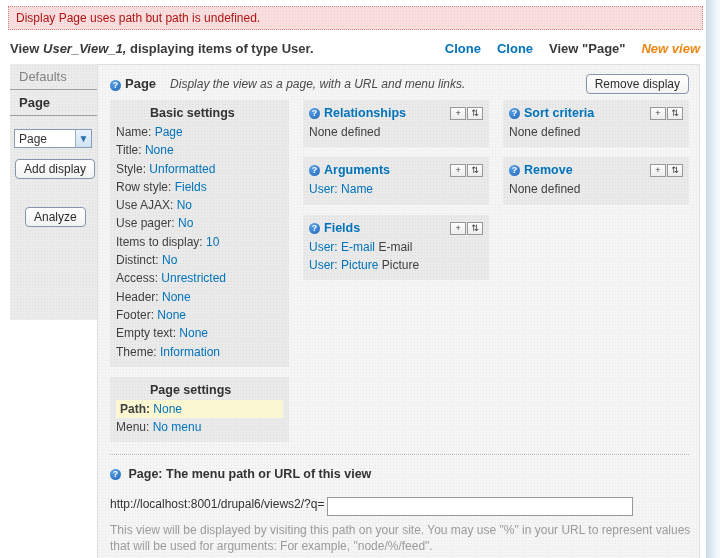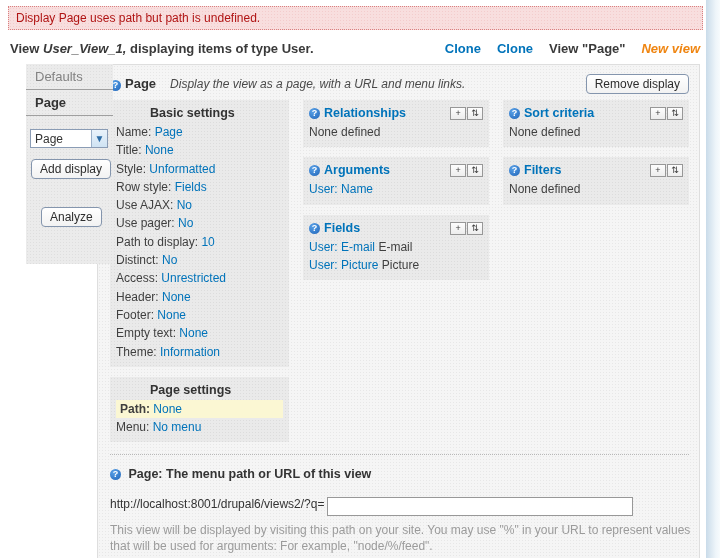--- a/index.html
+++ b/index.html
@@ -17,21 +17,21 @@
   
   .view-header { display:flex; align-items:baseline; margin:11px 6px 0 10px; font-weight:bold; font-size:13px; color:#3a3a3a; }
   .view-title i { }
   .header-links { margin-left:auto; display:flex; gap:16px; white-space:nowrap; }
   .hlink { color:#0073ba; text-decoration:none; font-weight:bold; cursor:pointer; }
   .hlink.plain { color:#3a3a3a; }
   .hlink.orange { color:#ef8511; font-style:italic; }
 
   
   .workspace { position:relative; margin:8px 6px 0 10px; }
-  .sidebar { position:absolute; left:16px; top:0; width:87px; height:200px;
+  .sidebar { position:absolute; left:0; top:0; width:87px; height:256px;
     background-color:#ebebeb; background-image:radial-gradient(#dedede 20%, rgba(0,0,0,0) 21%); background-size:3px 3px; }
   .side-tab { height:26px; line-height:26px; padding-left:9px; border-bottom:1px solid #9f9f9f;
     color:#828282; font-size:13px; cursor:pointer; }
   .side-tab.active { font-weight:bold; color:#333; }
   .fake-select { margin:13px 5px 0 4px; height:19px; background:#fff; border:1px solid #8a9cb5;
     display:flex; align-items:center; cursor:pointer; }
   .fake-select .sel-text { flex:1; padding-left:4px; color:#333; }
   .fake-select .sel-arrow { width:16px; height:17px; background:linear-gradient(#eaf3fb,#cfe3f3);
     border-left:1px solid #9ab0c9; color:#2e6da6; font-size:10px; line-height:17px; text-align:center; }
   .btn { display:inline-block; background:linear-gradient(#ffffff,#f2f2f2); border:1px solid #8495ad;
@@ -130,21 +130,21 @@
         <div class="col1">
           <div class="box">
             <div class="box-title">Basic settings</div>
             <div id="basic-rows">
                 <div class="setting-row"><span class="lbl">Name: </span><a class="val">Page</a></div>
                 <div class="setting-row"><span class="lbl">Title: </span><a class="val">None</a></div>
                 <div class="setting-row"><span class="lbl">Style: </span><a class="val">Unformatted</a></div>
                 <div class="setting-row"><span class="lbl">Row style: </span><a class="val">Fields</a></div>
                 <div class="setting-row"><span class="lbl">Use AJAX: </span><a class="val">No</a></div>
                 <div class="setting-row"><span class="lbl">Use pager: </span><a class="val">No</a></div>
-                <div class="setting-row"><span class="lbl">Path to display: </span><a class="val">10</a></div>
+                <div class="setting-row"><span class="lbl">Items to display: </span><a class="val">10</a></div>
                 <div class="setting-row"><span class="lbl">Distinct: </span><a class="val">No</a></div>
                 <div class="setting-row"><span class="lbl">Access: </span><a class="val">Unrestricted</a></div>
                 <div class="setting-row"><span class="lbl">Header: </span><a class="val">None</a></div>
                 <div class="setting-row"><span class="lbl">Footer: </span><a class="val">None</a></div>
                 <div class="setting-row"><span class="lbl">Empty text: </span><a class="val">None</a></div>
                 <div class="setting-row"><span class="lbl">Theme: </span><a class="val">Information</a></div>
               </div>
           </div>
           <div class="box">
             <div class="box-title">Page settings</div>
@@ -200,21 +200,21 @@
                 <div class="mini-group">
                   <div class="mini-btn">+</div>
                   <div class="mini-btn">⇅</div>
                 </div>
               </div>
               <div class="item-row"><span class="muted">None defined</span></div>
             </div>
           <div class="box section-box">
               <div class="section-head">
                 <span class="qicon">?</span>
-                <a class="section-title">Filters</a>
+                <a class="section-title">Remove</a>
                 <div class="mini-group">
                   <div class="mini-btn">+</div>
                   <div class="mini-btn">⇅</div>
                 </div>
               </div>
               <div class="item-row"><span class="muted">None defined</span></div>
             </div>
         </div>
 
       </div>

